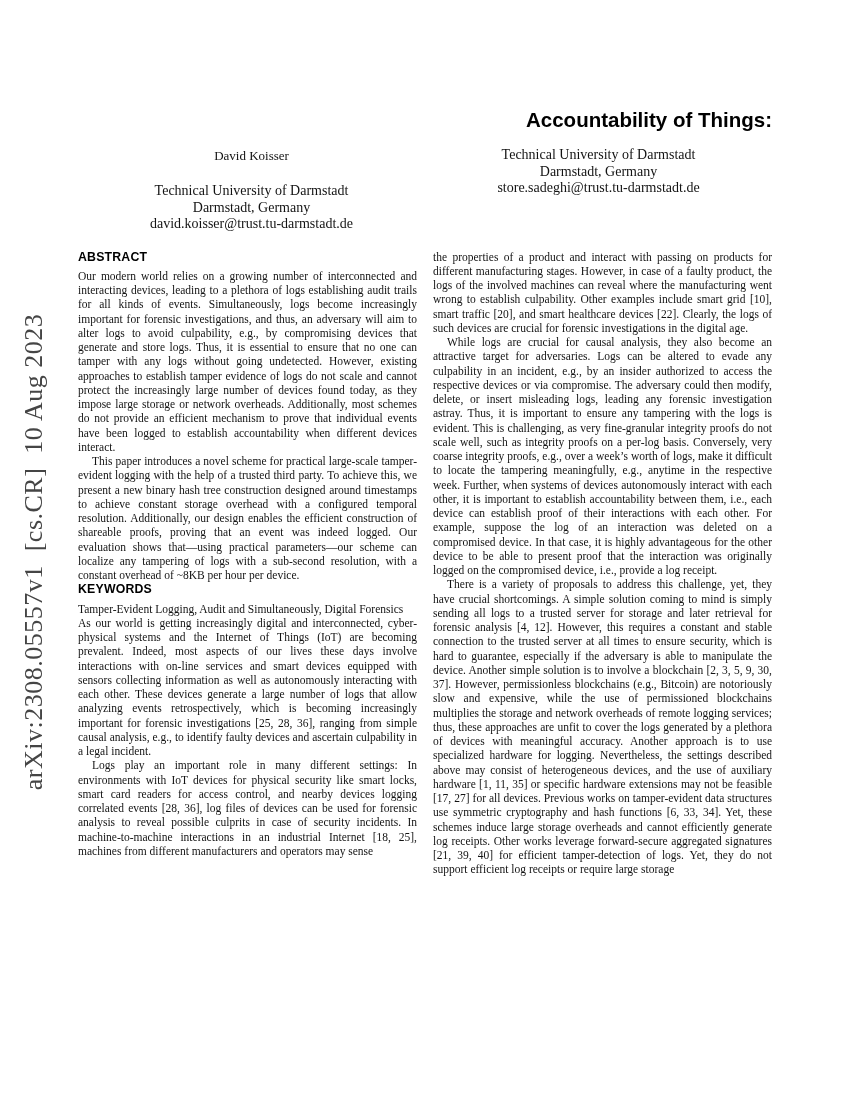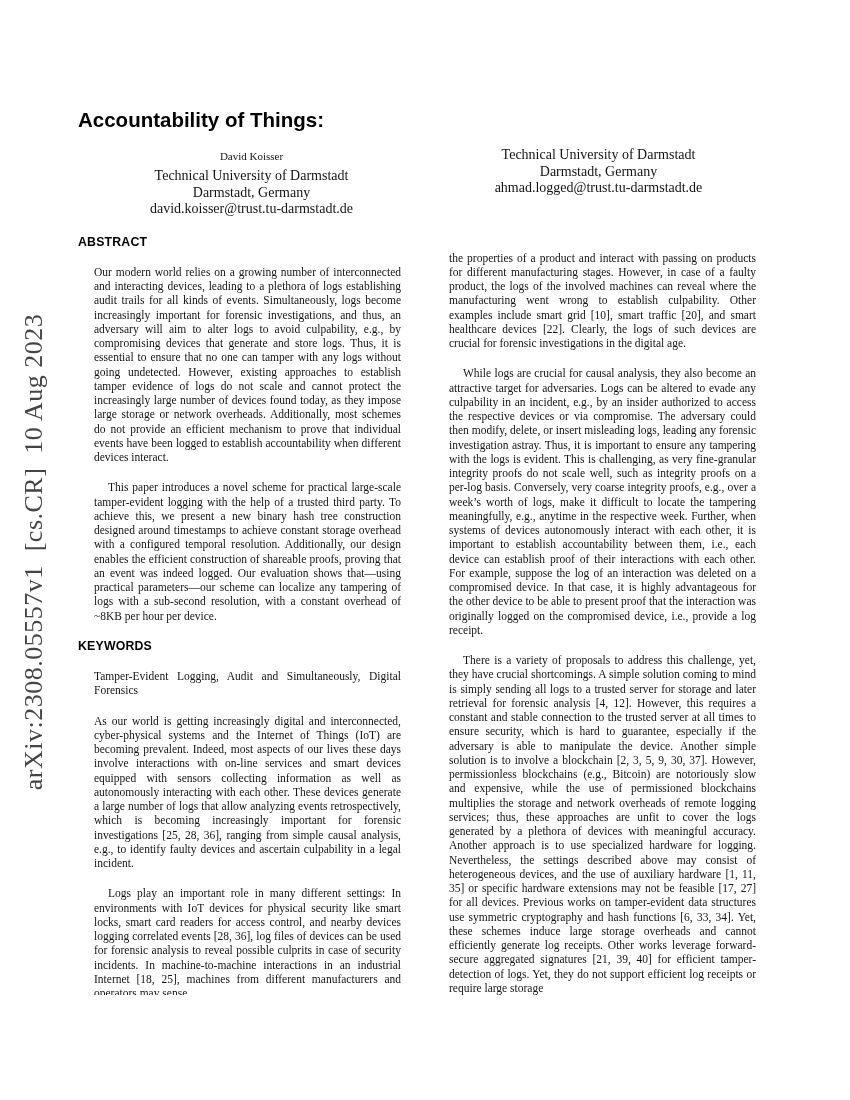--- a/index.html
+++ b/index.html
@@ -18,47 +18,47 @@
     transform: translate(-50%, -50%) rotate(-90deg);
     transform-origin: center center;
     white-space: pre;
     font-size: 26px;
     letter-spacing: 0.5px;
     color: #454545;
     font-family: "Liberation Serif", serif;
   }
   .content { padding: 106px 78px 0 78px; }
   .title {
-    text-align: left;
+    text-align: right;
     font-family: "Liberation Sans", sans-serif;
     font-size: 20.5px;
     line-height: 27px;
     font-weight: bold;
     color: #000000;
   }
   .authors { display: flex; margin-top: 14px; }
   .author { flex: 1; text-align: center; }
-  .author-name { font-size: 11px; line-height: 18px; margin-bottom: 3px; }
+  .author-name { font-size: 13px; line-height: 18px; margin-bottom: 18px; }
   .author-line { font-size: 14px; line-height: 16.5px; }
   .columns {
     display: flex;
     gap: 16px;
     margin-top: 17px;
     height: 760px;
     overflow: hidden;
   }
   .col {
     flex: 1;
     font-size: 11.5px;
     line-height: 14.25px;
     text-align: justify;
     hyphens: auto;
     -webkit-hyphens: auto;
   }
-  .col p { margin: 16px; }
+  .col p { margin: 0; }
   p.indent { text-indent: 14px; }
   h2.sec {
     font-family: "Liberation Sans", sans-serif;
     font-size: 12.3px;
     font-weight: bold;
     letter-spacing: 0.2px;
     color: #000000;
     margin: 0 0 5px 0;
   }
   h2.sec.spaced { }
@@ -80,21 +80,21 @@
     <div class="authors">
       <div class="author">
         <div class="author-name">David Koisser</div>
         <div class="author-line">Technical University of Darmstadt</div>
         <div class="author-line">Darmstadt, Germany</div>
         <div class="author-line">david.koisser@trust.tu-darmstadt.de</div>
       </div>
       <div class="author">
         <div class="author-line">Technical University of Darmstadt</div>
         <div class="author-line">Darmstadt, Germany</div>
-        <div class="author-line">ahmad.logged@trust.tu-darmstadt.de</div>
+        <div class="author-line">store.sadeghi@trust.tu-darmstadt.de</div>
       </div>
     </div>
 
     <div class="columns">
 
       <div class="col">
         <h2 class="sec">ABSTRACT</h2>
         <p class="noindent">Our modern world relies on a growing number of interconnected and interacting devices, leading to a plethora of logs establishing audit trails for all kinds of events. Simultaneously, logs become increasingly important for forensic investigations, and thus, an adversary will aim to alter logs to avoid culpability, e.g., by compromising devices that generate and store logs. Thus, it is essential to ensure that no one can tamper with any logs without going undetected. However, existing approaches to establish tamper evidence of logs do not scale and cannot protect the increasingly large number of devices found today, as they impose large storage or network overheads. Additionally, most schemes do not provide an efficient mechanism to prove that individual events have been logged to establish accountability when different devices interact.</p>
         <p class="indent">This paper introduces a novel scheme for practical large-scale tamper-evident logging with the help of a trusted third party. To achieve this, we present a new binary hash tree construction designed around timestamps to achieve constant storage overhead with a configured temporal resolution. Additionally, our design enables the efficient construction of shareable proofs, proving that an event was indeed logged. Our evaluation shows that—using practical parameters—our scheme can localize any tampering of logs with a sub-second resolution, with a constant overhead of ~8KB per hour per device.</p>
 

